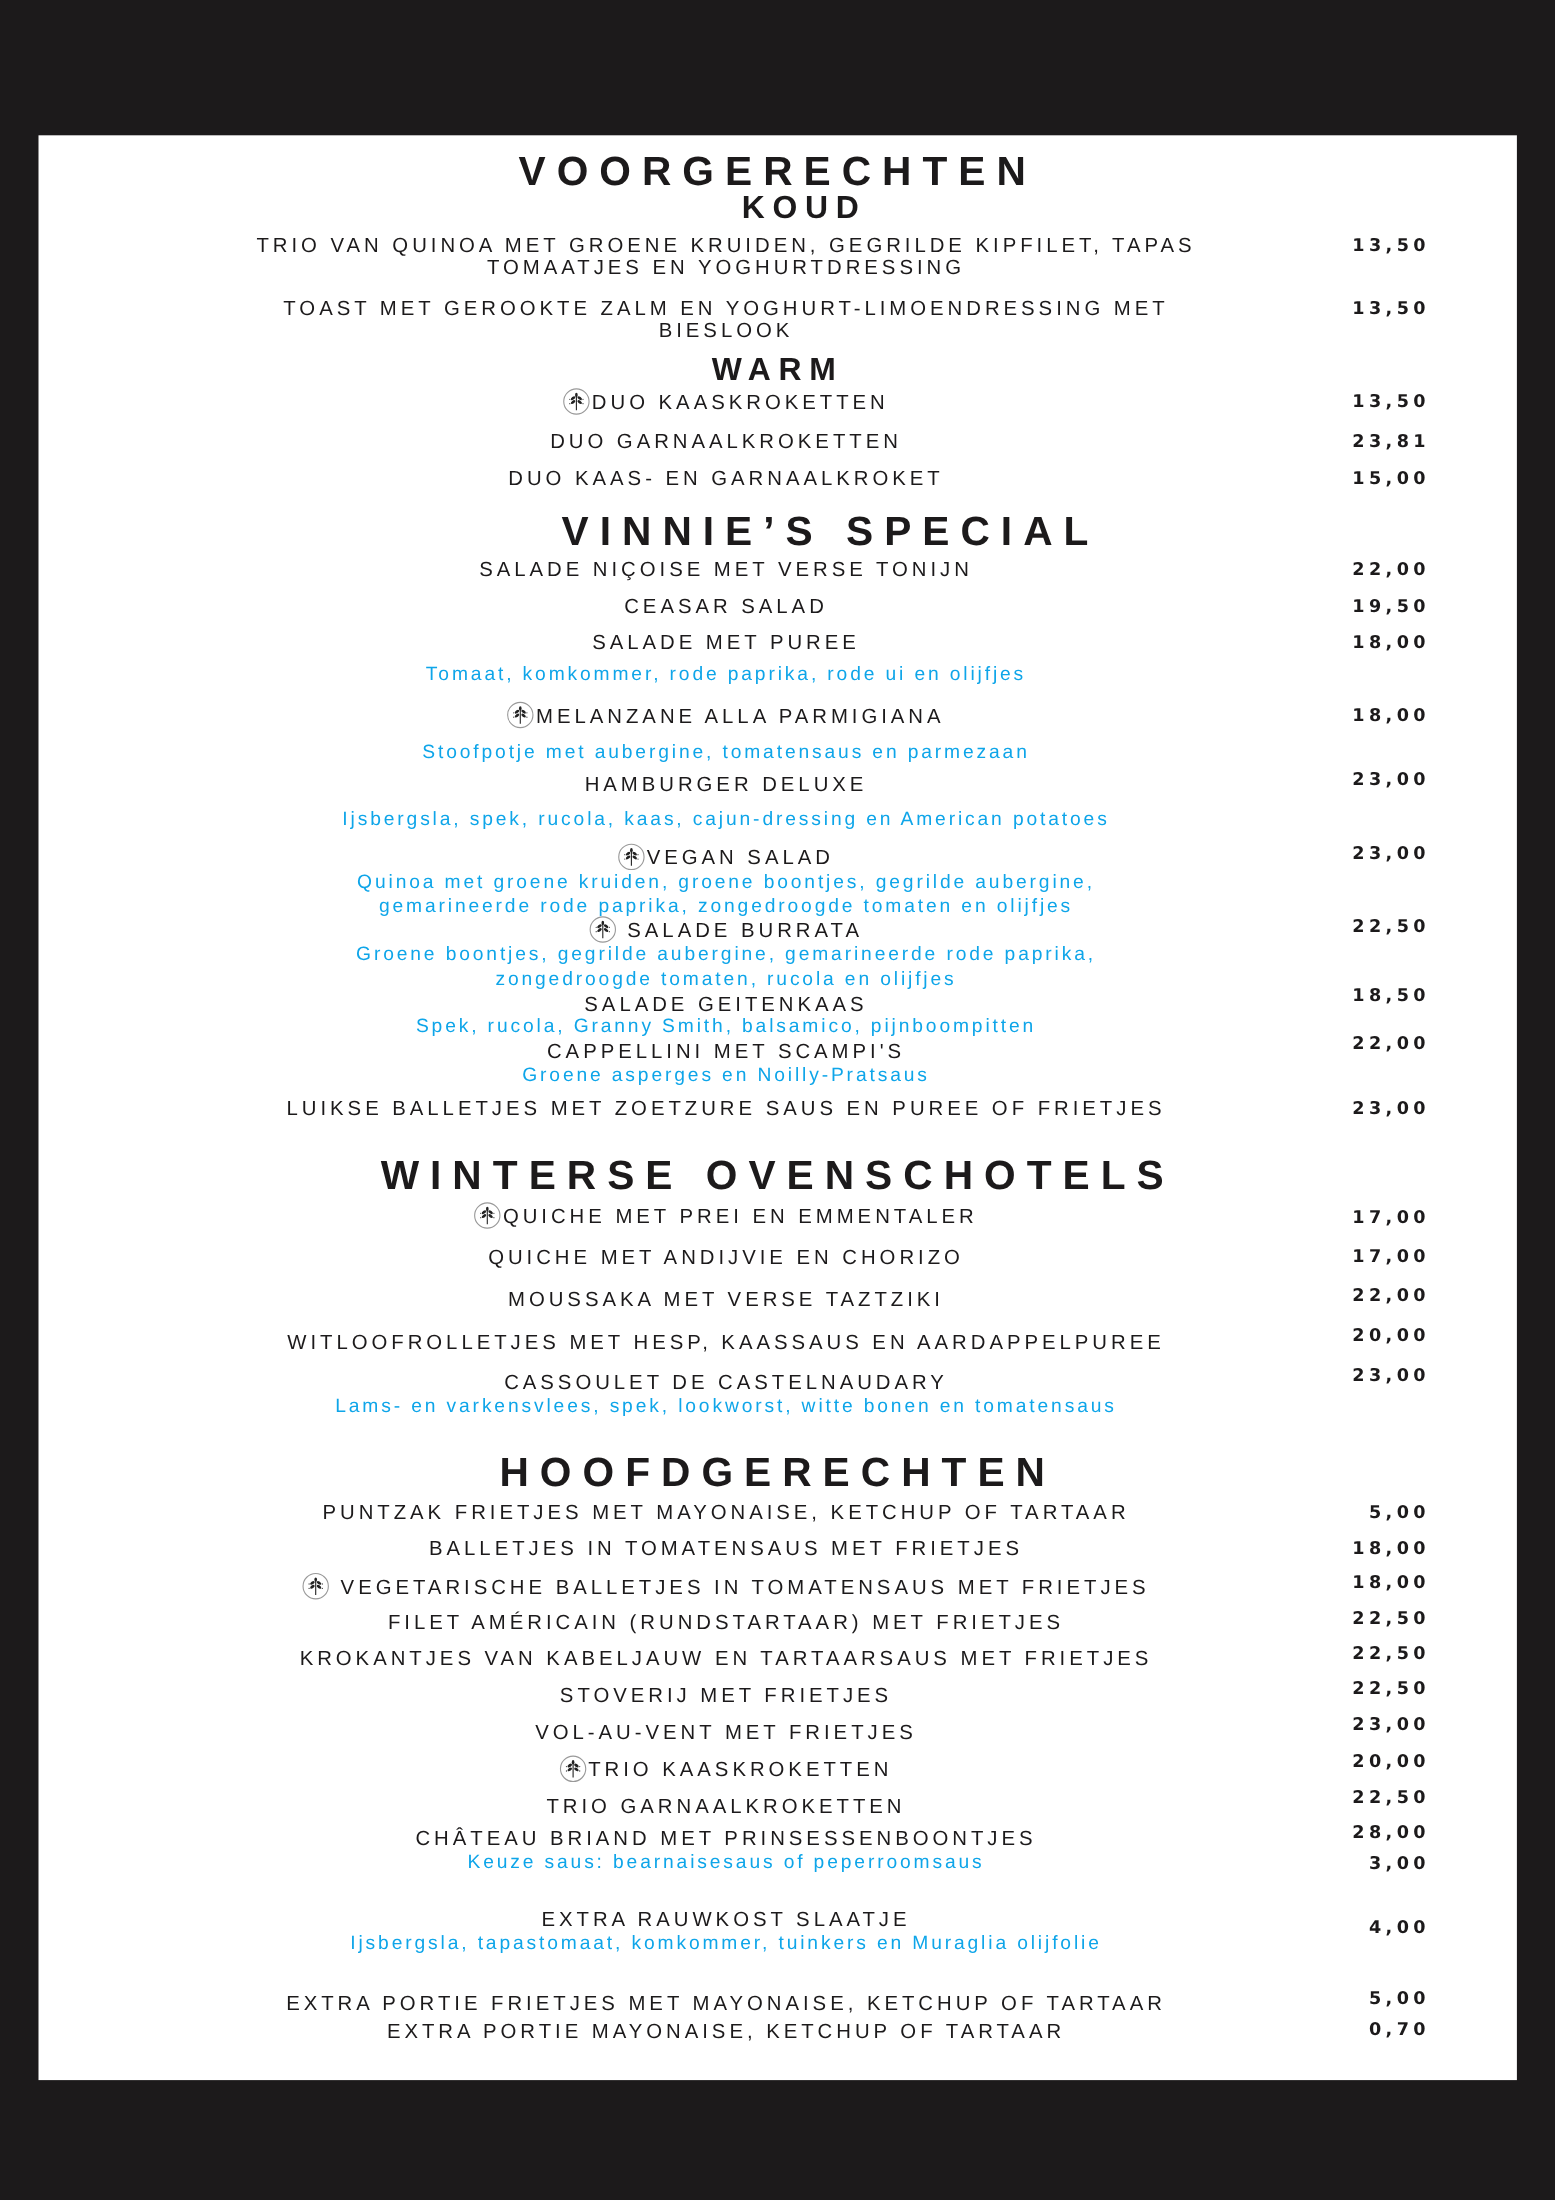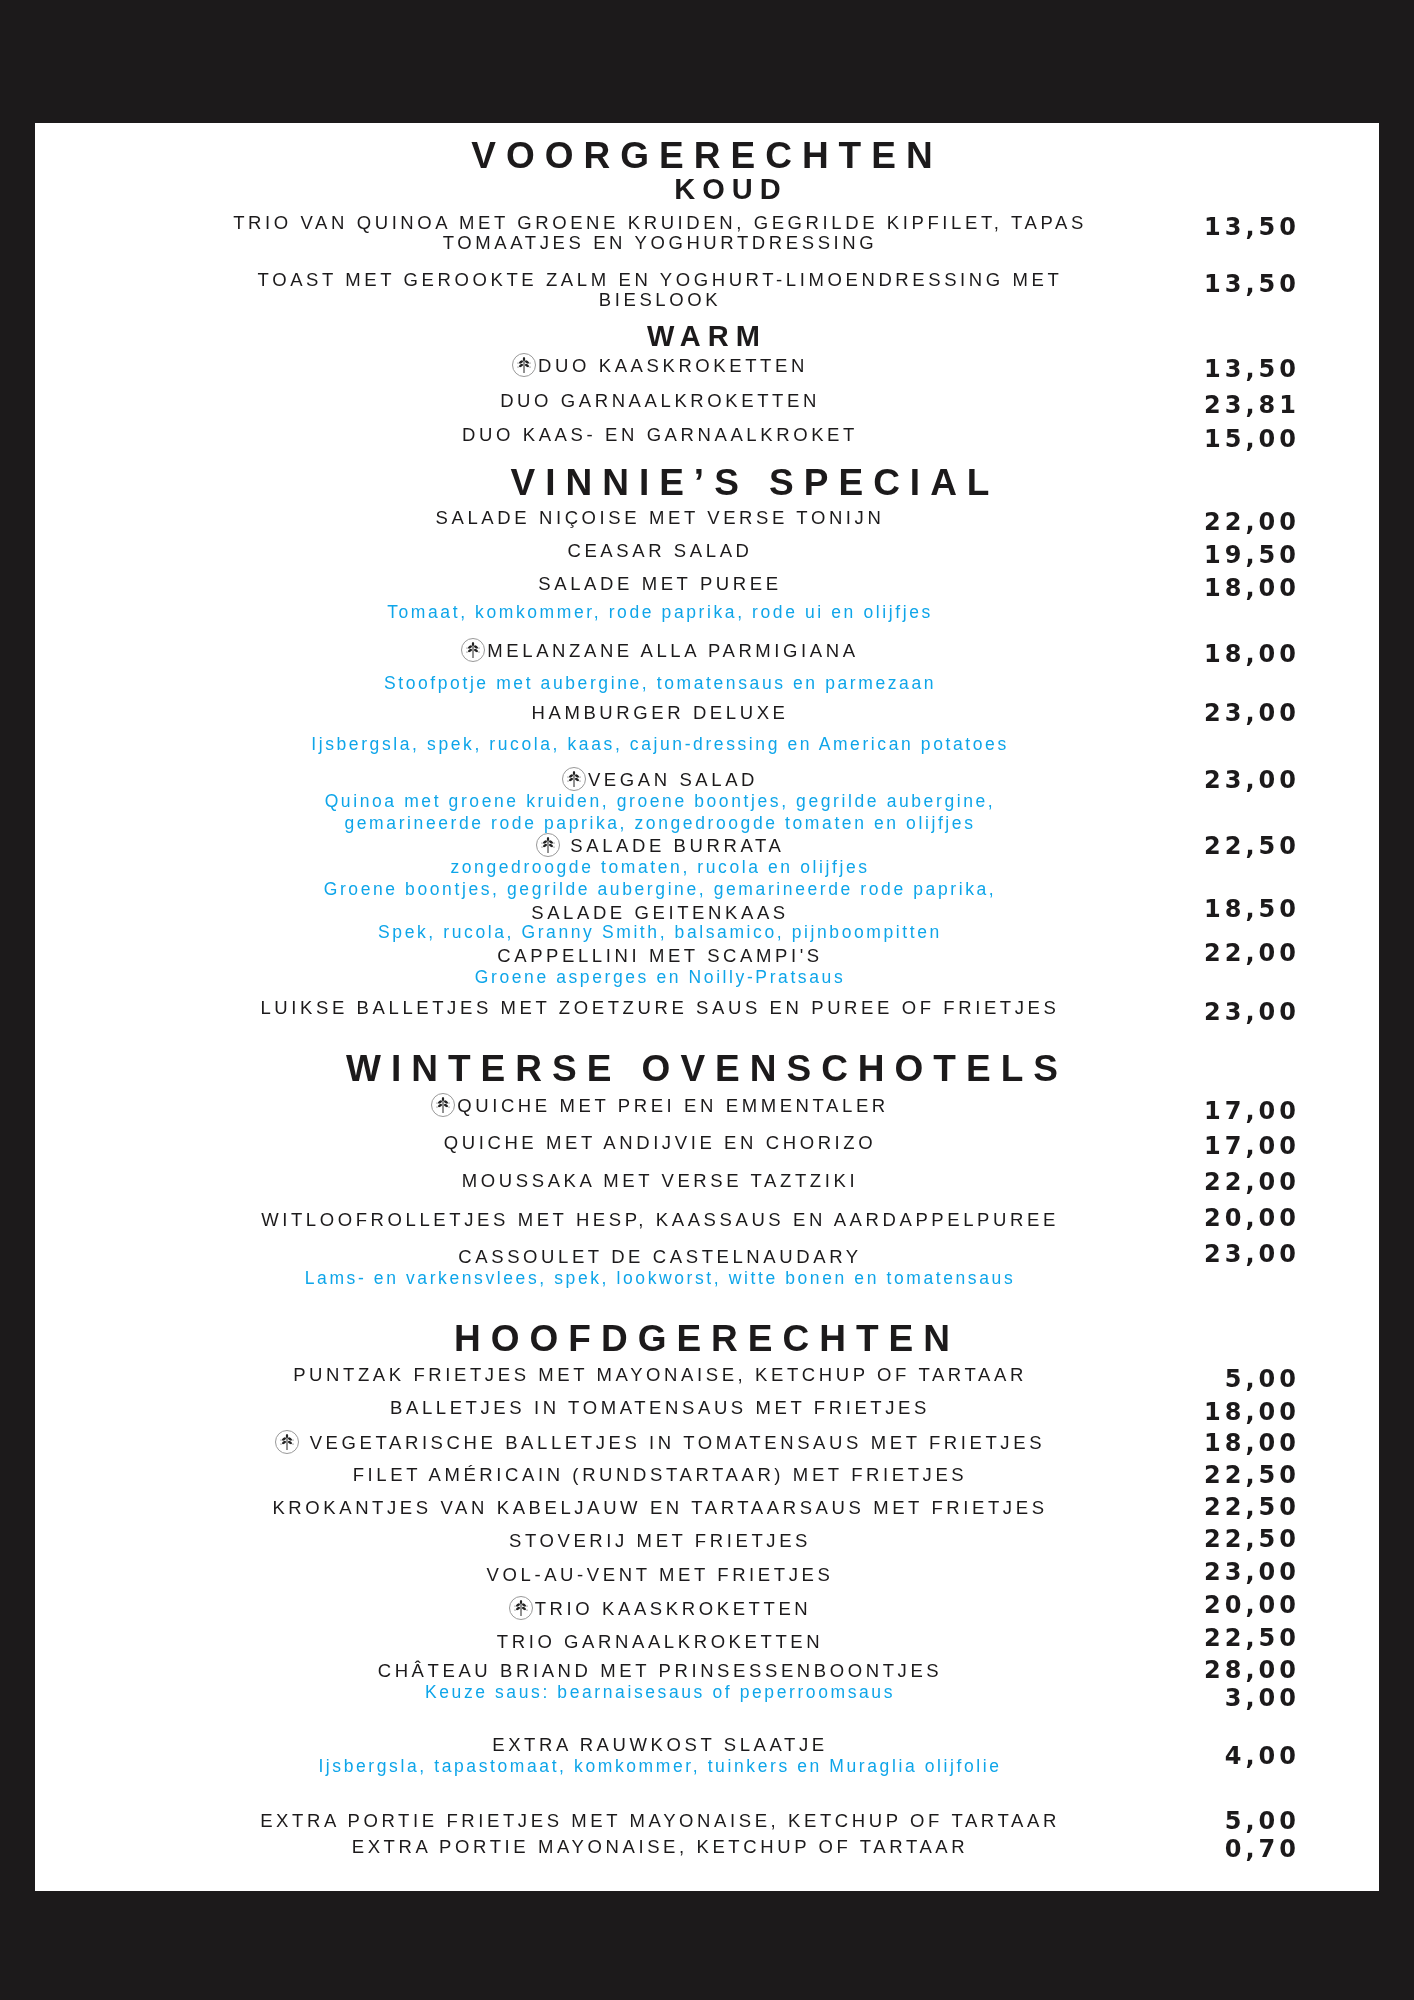--- a/index.html
+++ b/index.html
@@ -2,21 +2,21 @@
 <html><head>
 <meta charset="utf-8">
 <style>
   html, body { margin:0; padding:0; }
   body { width:1414px; height:2000px; background:#1c1a1b; position:relative; overflow:hidden;
          font-family:"DejaVu Sans", "Liberation Sans", sans-serif; color:#1c1a1b; }
   .card { position:absolute; left:35px; top:123px; width:1344px; height:1768px; background:#ffffff; }
   .row { position:absolute; left:0; width:1414px; }
   .name { position:absolute; left:160px; width:1000px; text-align:center; white-space:nowrap; }
   .price { position:absolute; left:1185px; width:115px; text-align:right; font-weight:bold;
-           font-size:24px; letter-spacing:4px; }
+           font-size:16px; letter-spacing:4px; }
   .h1 { position:absolute; left:0; width:1414px; text-align:center; font-weight:bold;
         font-size:37px; letter-spacing:10px; font-family:"Liberation Sans", sans-serif; }
   .h2 { position:absolute; left:0; width:1414px; text-align:center; font-weight:bold;
         font-size:29px; letter-spacing:7px; font-family:"Liberation Sans", sans-serif; }
   .item { font-weight:normal; font-size:18.5px; letter-spacing:3.6px; line-height:20px;
           font-family:"Liberation Sans", sans-serif; }
   .desc { font-size:17.5px; letter-spacing:2.6px; line-height:22px; font-weight:normal;
           font-family:"Liberation Sans", sans-serif; color:#0ea5e9; }
   .veg { display:inline-block; width:22px; height:22px; border:1px solid #999; border-radius:50%;
          vertical-align:middle; margin-right:2px; position:relative; top:-2px; background:#fff; }
@@ -120,22 +120,22 @@
     <div>gemarineerde rode paprika, zongedroogde tomaten en olijfjes</div>
   </div>
 </div>
 
 <div class="row" style="top:835px;">
   <div class="name item"><span class="veg"><svg>
           <use href="#leaf"></use>
         </svg></span> <span>SALADE BURRATA</span></div>
   <div class="price" style="top:-3px;">22,50</div>
   <div class="name desc" style="top:21px;">
+    <div>Groene boontjes, gegrilde aubergine, gemarineerde rode paprika,</div>
     <div>zongedroogde tomaten, rucola en olijfjes</div>
-    <div>Groene boontjes, gegrilde aubergine, gemarineerde rode paprika,</div>
   </div>
 </div>
 
 <div class="row" style="top:903px;">
   <div class="name item">SALADE GEITENKAAS</div>
   <div class="price" style="top:-8px;">18,50</div>
   <div class="name desc" style="top:18px;">Spek, rucola, Granny Smith, balsamico, pijnboompitten</div>
 </div>
 
 <div class="row" style="top:946px;">

